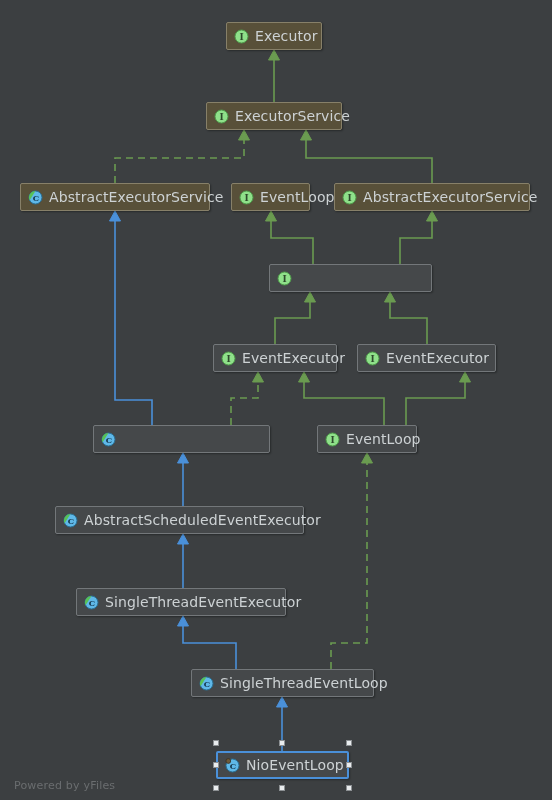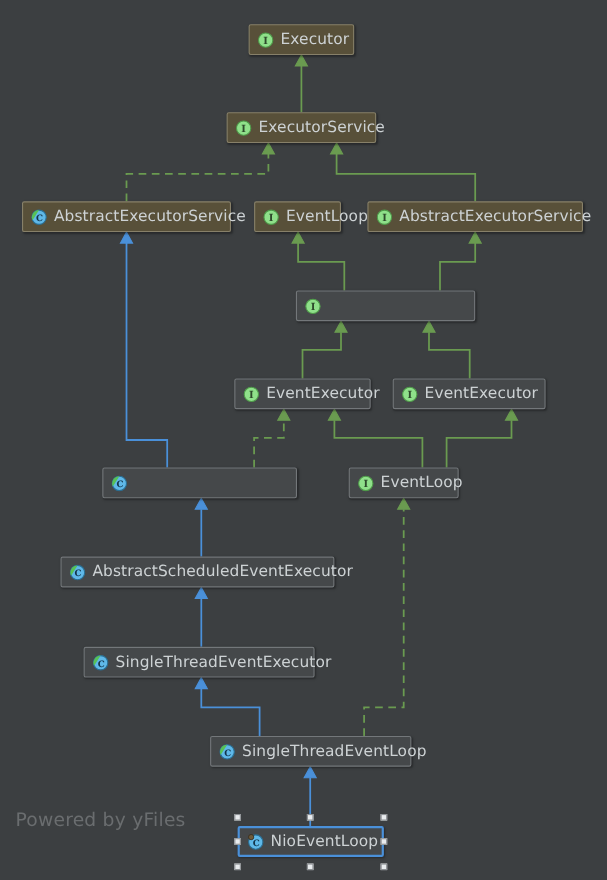--- a/index.html
+++ b/index.html
@@ -80,22 +80,22 @@
     width: 6px;
     height: 6px;
     background: #e9ecee;
     border: 1px solid #8d9194;
     box-sizing: border-box;
   }
 
   #watermark {
     position: absolute;
     left: 14px;
-    top: 736px;
-    font-size: 17px;
+    top: 779px;
+    font-size: 11px;
     color: #6a6d6f;
     letter-spacing: 0.2px;
   }
 </style>
 </head>
 <body>
 
 <div id="canvas">
 
   <svg id="edge-layer" width="552" height="800" viewBox="0 0 552 800">

